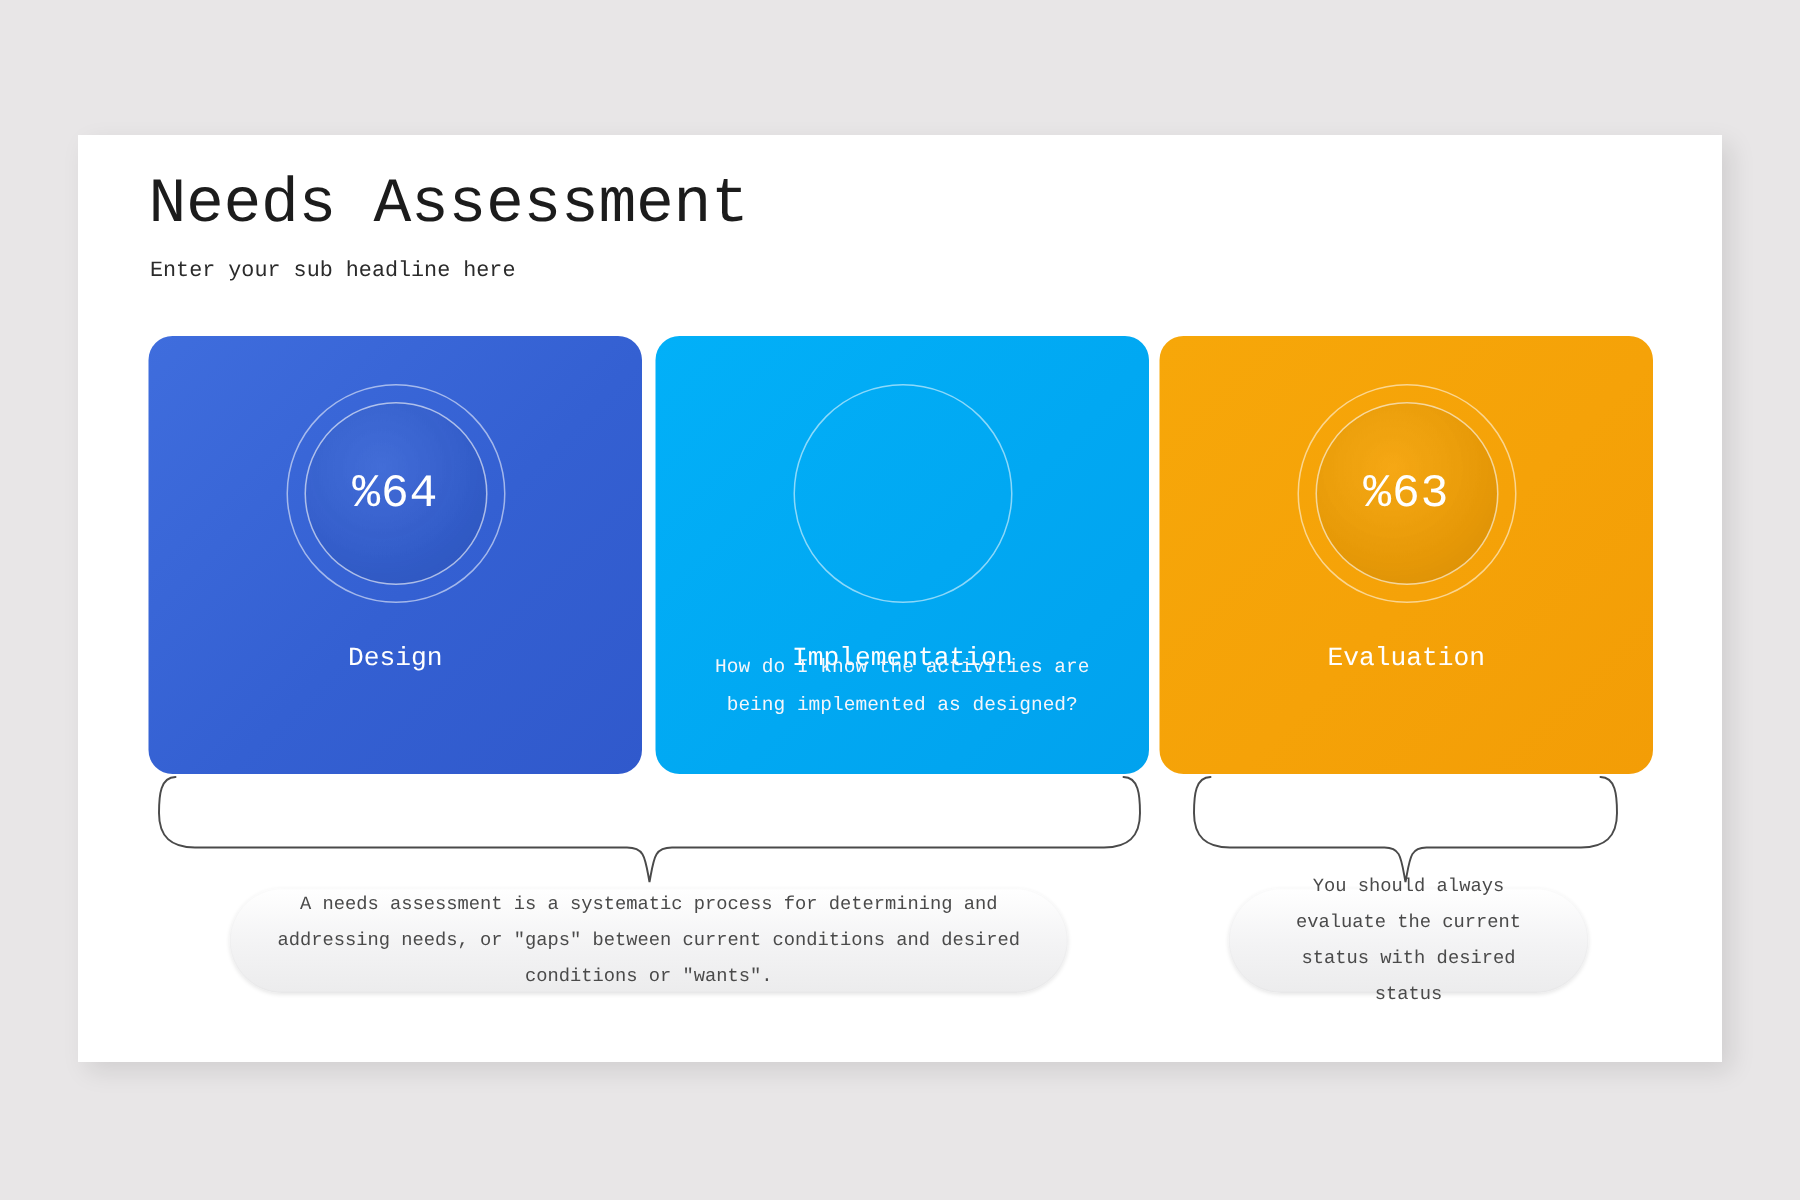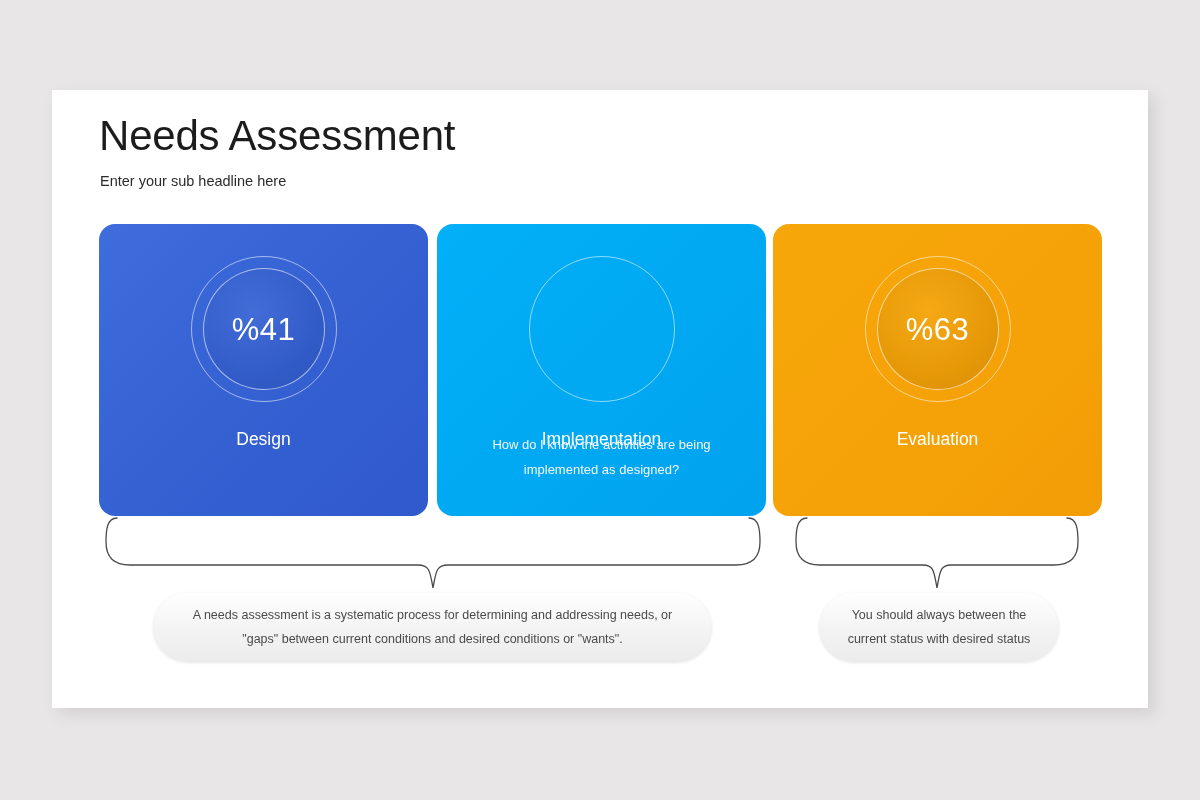--- a/index.html
+++ b/index.html
@@ -15,20 +15,21 @@
   }
 
   #slide {
     position: absolute;
     left: 52px;
     top: 90px;
     width: 1096px;
     height: 618px;
     background: #ffffff;
     box-shadow: 6px 6px 16px rgba(0,0,0,0.10);
+    font-family: Liberation Mono, monospace;
   }
 
   
   #title {
     position: absolute;
     left: 47px;
     top: 22px;
     font-size: 42px;
     font-weight: 400;
     color: #1c1c1c;
@@ -147,21 +148,21 @@
 <body>
 
 <div id="slide">
 
   <div id="title">Needs Assessment</div>
   <div id="subtitle">Enter your sub headline here</div>
 
   <div class="card" id="card-0">
     <div class="ring-outer"></div>
     <div class="ring-inner">
-      <span class="pct">%41</span>
+      <span class="pct">%64</span>
     </div>
     <div class="card-title">Design</div>
   </div>
 
   <div class="card" id="card-1">
     <div class="ring-outer"></div>
     <div class="card-title">Implementation</div>
     <div class="card-desc">How do I know the activities are being implemented as designed?</div>
   </div>
 
@@ -194,16 +195,16 @@
              L 1002 55
              C 1018 55, 1026 48, 1026 32
              C 1026 20, 1025 8, 1015 8" fill="none" stroke="#4a4a4a" stroke-width="1.3" stroke-linecap="round"></path>
   </svg>
 
   <div class="callout" id="callout-0">
     <span>A needs assessment is a systematic process for determining and addressing needs, or "gaps" between current conditions and desired conditions or "wants".</span>
   </div>
 
   <div class="callout" id="callout-1">
-    <span>You should always between the current status with desired status</span>
+    <span>You should always evaluate the current status with desired status</span>
   </div>
 
 </div>
 
 </body></html>

